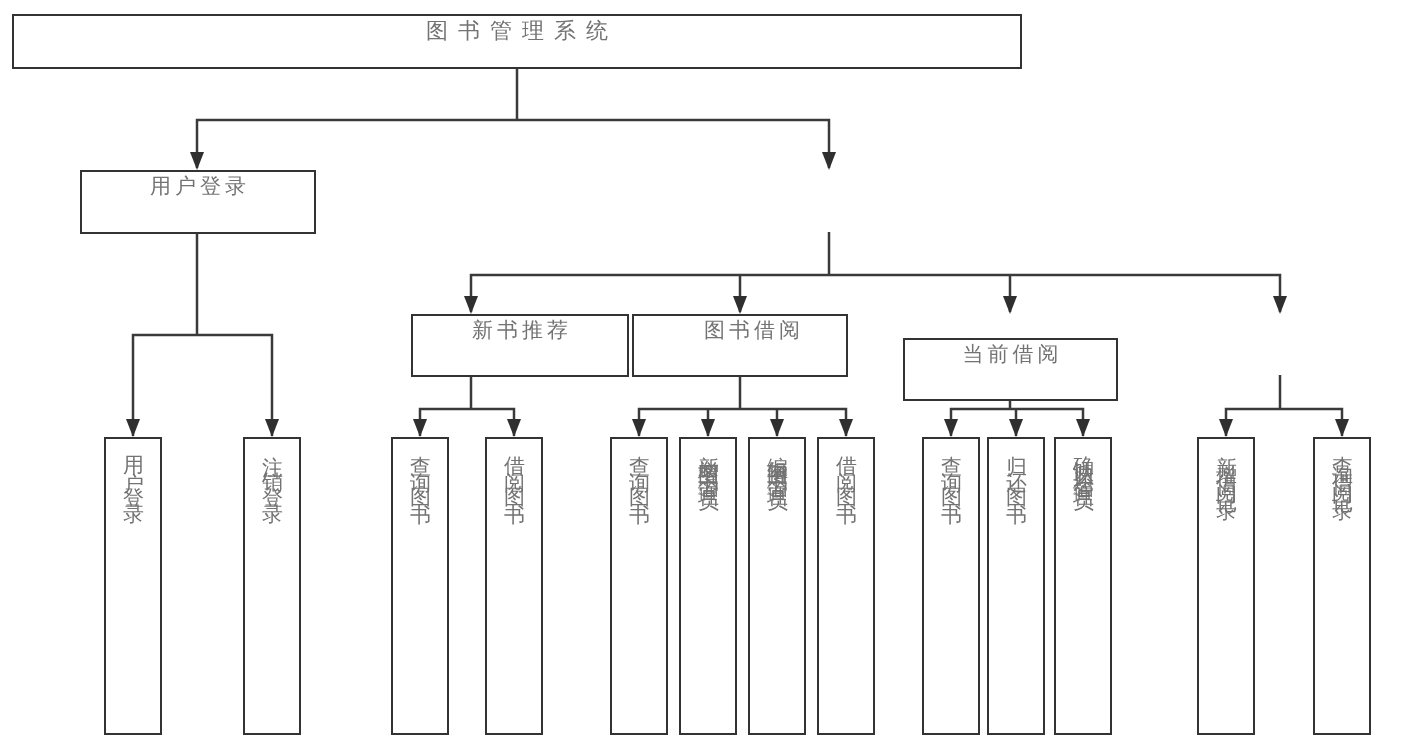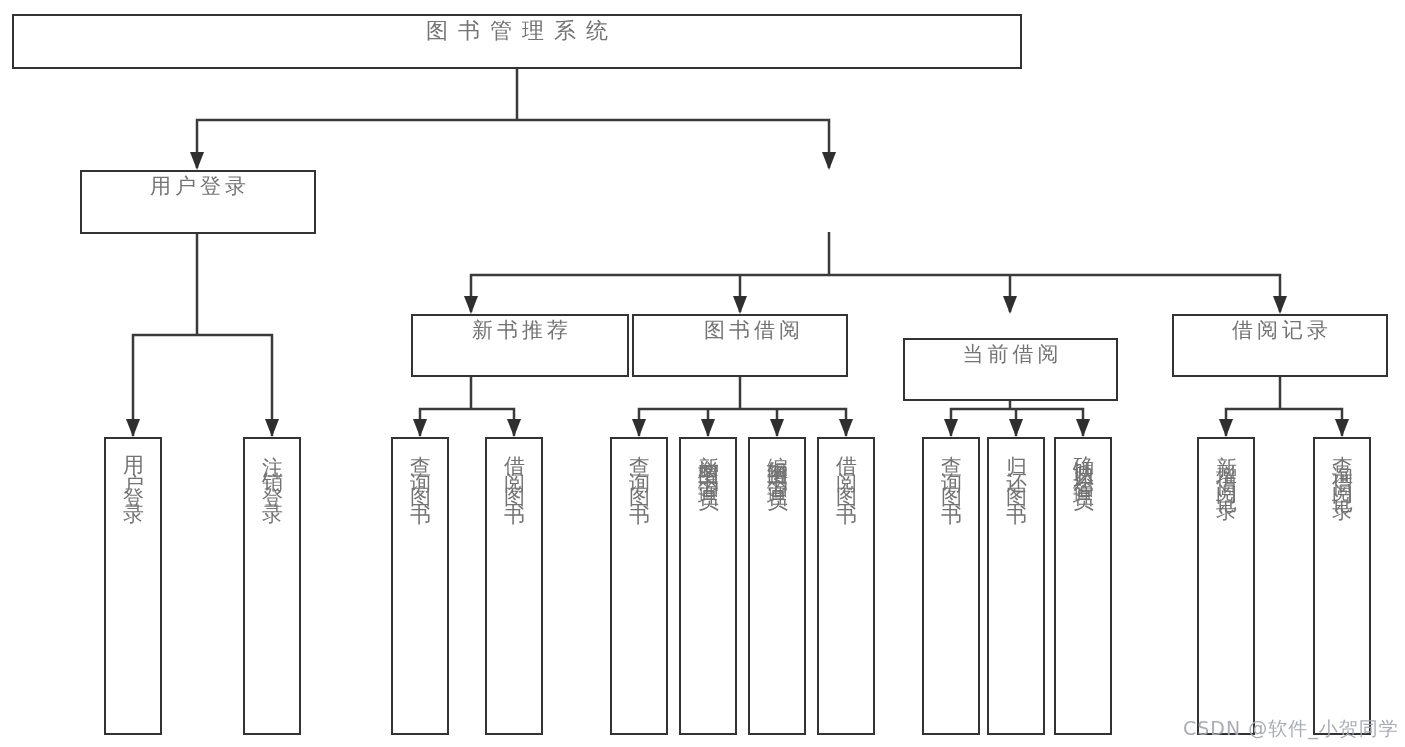--- a/index.html
+++ b/index.html
@@ -107,23 +107,20 @@
 
   <div class="node h" style="left:363px; top:314px; width:218px; height:63px;margin-left:48px;">
     <span>新书推荐</span>
   </div>
   <div class="node h" style="left:632px; top:314px; width:216px; height:63px;padding-left:28px;">
     <span>图书借阅</span>
   </div>
   <div class="node h" style="left:903px; top:314px; width:215px; height:63px;margin-top:24px;">
     <span>当前借阅</span>
   </div>
-  <div class="node h" style="left:1172px; top:314px; width:216px; height:63px;">
-    <span>借阅记录</span>
-  </div>
 
   <div class="node leaf vs-lg" style="left:104px; top:437px; width:58px; height:298px;">
     <span>用户登录</span>
   </div>
   <div class="node leaf vs-lg" style="left:243px; top:437px; width:58px; height:298px;">
     <span>注销登录</span>
   </div>
 
   <div class="node leaf vs-lg" style="left:391px; top:437px; width:58px; height:298px;">
     <span>查询图书</span>
@@ -155,15 +152,14 @@
     <span>确认归还（管理员）</span>
   </div>
 
   <div class="node leaf vs-md" style="left:1197px; top:437px; width:58px; height:298px;">
     <span>新增借阅记录</span>
   </div>
   <div class="node leaf vs-md" style="left:1313px; top:437px; width:58px; height:298px;">
     <span>查询借阅记录</span>
   </div>
 
-  <div id="watermark">CSDN @软件_小贺同学</div>
 
 </div>
 
 </body></html>

